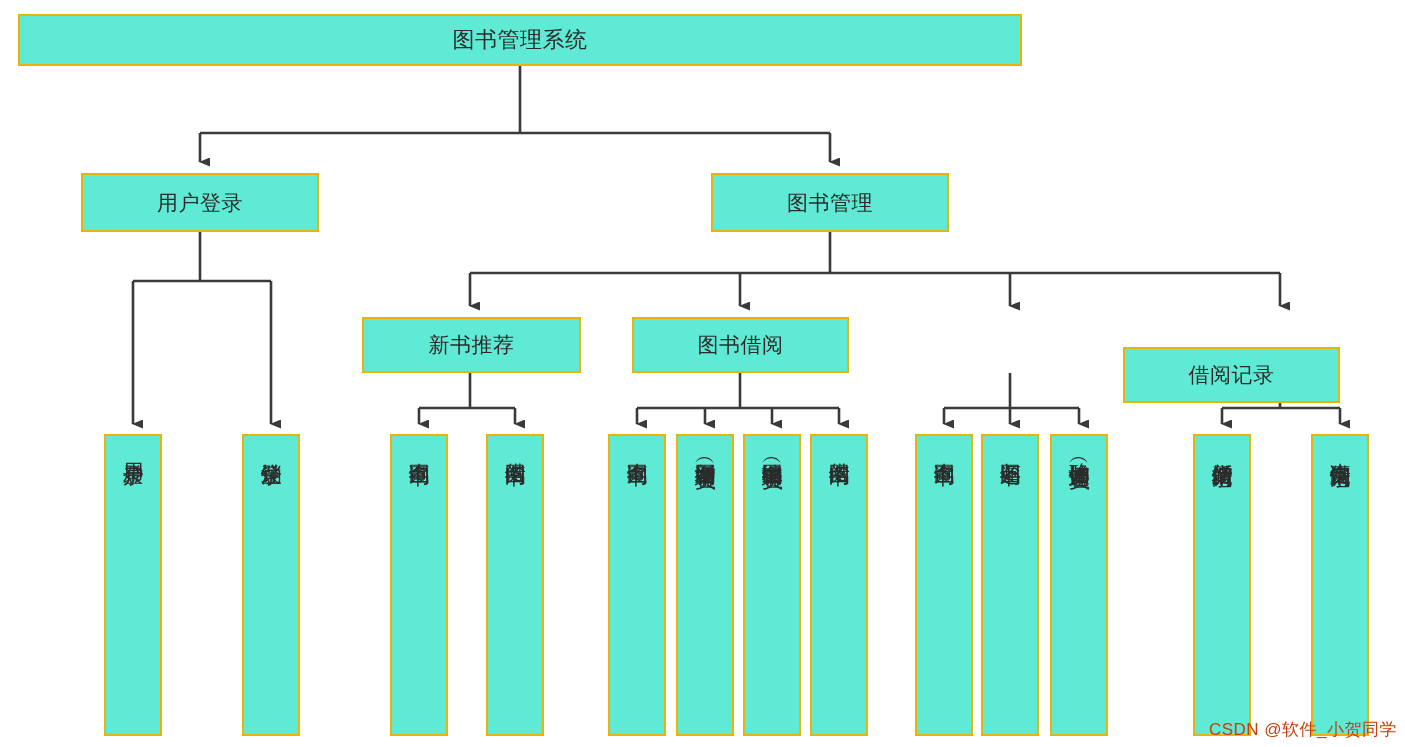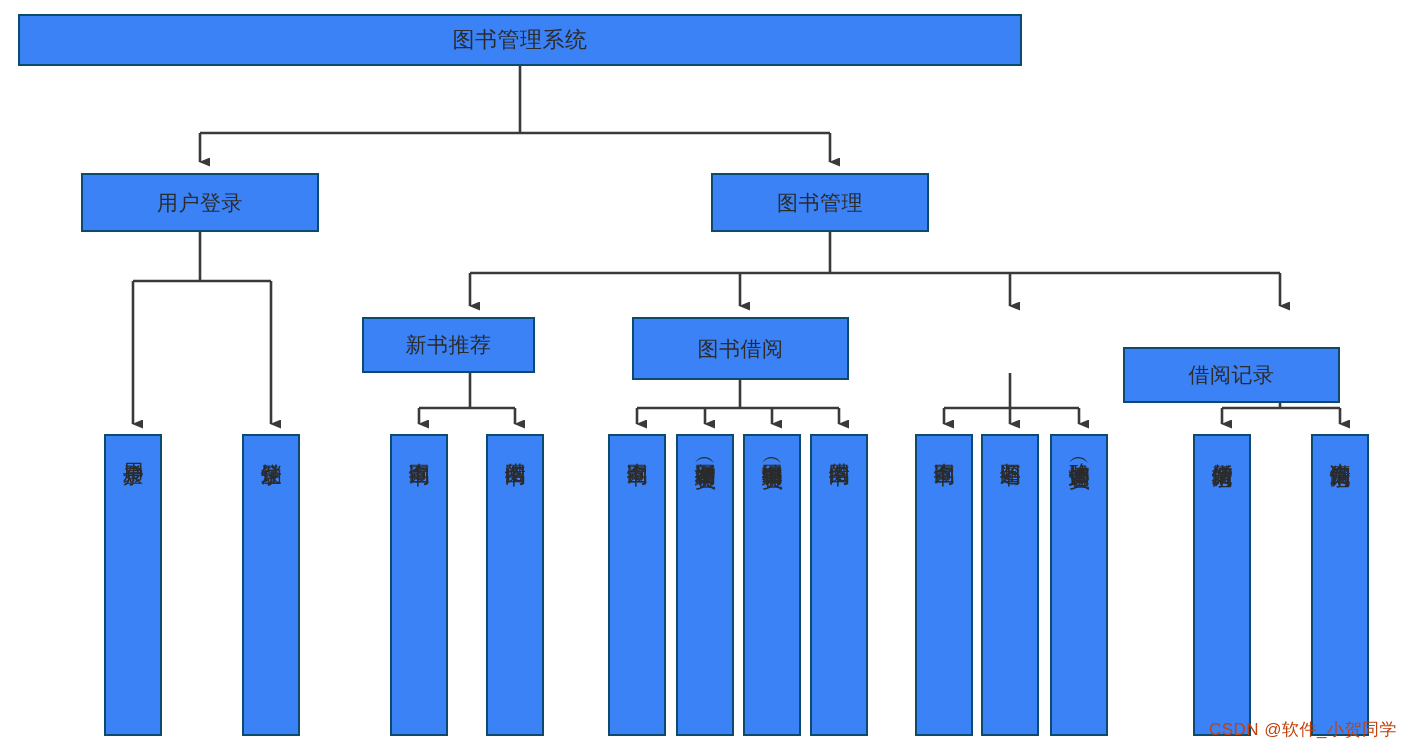--- a/index.html
+++ b/index.html
@@ -10,22 +10,22 @@
     font-family:"Liberation Sans","DejaVu Sans",sans-serif;
     color:#2b2b2b;
     overflow:hidden;
   }
   #canvas{position:relative;width:1405px;height:747px;}
   svg#wires{position:absolute;left:0;top:0;width:1405px;height:747px;pointer-events:none;}
 
   .node{
     position:absolute;
     box-sizing:border-box;
-    background:#3b82f6;
-    border:2px solid #0c4a6e;
+    background:#5eead4;
+    border:2px solid #eab308;
     display:flex;
     align-items:center;
     justify-content:center;
     z-index:2;
   }
   .node .lbl{
     font-size:21px;
     line-height:1.12;
     color:#2b2b2b;
     letter-spacing:0.5px;
@@ -117,29 +117,29 @@
   </svg>
 
   <div class="node h root" style="left:18px;top:14px;width:1004px;height:52px;">
     <span class="lbl">图书管理系统</span>
   </div>
 
   <div class="node h" style="left:81px;top:173px;width:238px;height:59px;">
     <span class="lbl">用户登录</span>
   </div>
 
-  <div class="node h" style="left:711px;top:173px;width:218px;height:59px;">
+  <div class="node h" style="left:711px;top:173px;width:238px;height:59px;">
     <span class="lbl">图书管理</span>
   </div>
 
-  <div class="node h" style="left:362px;top:317px;width:173px;height:56px;">
+  <div class="node h" style="left:362px;top:317px;width:219px;height:56px;">
     <span class="lbl">新书推荐</span>
   </div>
 
-  <div class="node h" style="left:632px;top:317px;width:217px;height:63px;">
+  <div class="node h" style="left:632px;top:317px;width:217px;height:56px;">
     <span class="lbl">图书借阅</span>
   </div>
 
 
   <div class="node h" style="left:1123px;top:317px;width:217px;height:56px;margin-top:30px;">
     <span class="lbl">借阅记录</span>
   </div>
 
   <div class="node v" style="left:104px;top:434px;width:58px;height:302px;">
     <span class="lbl">用户登录</span>

